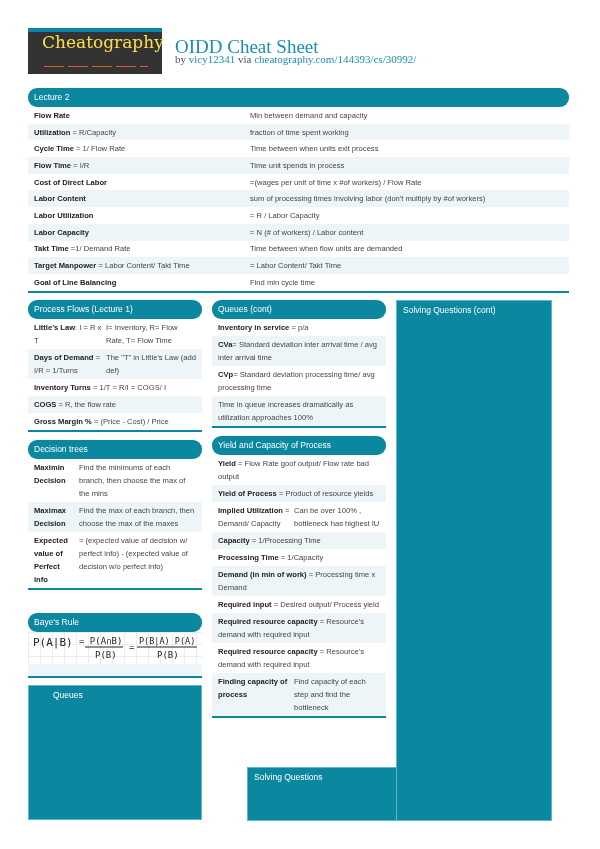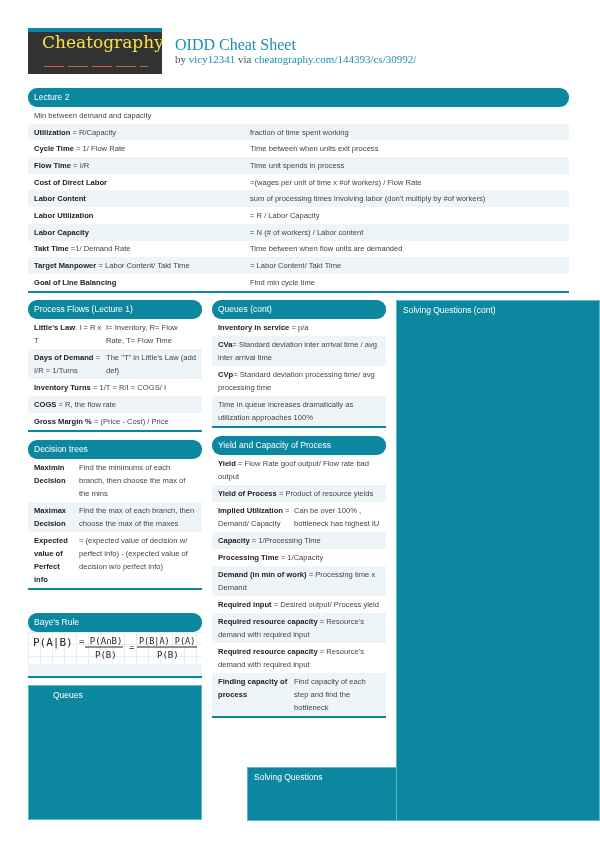--- a/index.html
+++ b/index.html
@@ -14,21 +14,21 @@
     position: absolute; left: 14px; top: 0;
     font-family: "DejaVu Serif", "Liberation Serif", serif;
     font-size: 17px; color: #fde047; letter-spacing: 0px;
   }
   .logo-underline {
     position: absolute; left: 16px; top: 34px; width: 104px; height: 1px;
     background: repeating-linear-gradient(90deg, #d9601b 0 20px, transparent 20px 24px);
   }
   .title {
     position: absolute; left: 175px; top: 36px;
-    font-family: "Liberation Serif", serif; font-size: 16px; color: #1a8fb0;
+    font-family: "Liberation Serif", serif; font-size: 19px; color: #1a8fb0;
   }
   .byline {
     position: absolute; left: 175px; top: 53px;
     font-family: "Liberation Serif", serif; font-size: 11px; color: #555;
   }
   .byline .lnk { color: #1a8fb0; }
 
   .section { position: absolute; border-bottom: 2px solid #0b87a0; }
   .sec-head {
     background: #0b87a0; color: #fff; font-size: 8.5px;
@@ -70,20 +70,21 @@
   <span>by</span>
   <span class="lnk">vicy12341</span>
   <span>via</span>
   <span class="lnk">cheatography.com/144393/cs/30992/</span>
 </div>
 
 <div class="section lec2" style="left:28px; top:88px; width:541px;">
   <div class="sec-head">Lecture 2</div>
   <div id="lec2-rows">
       <div class="row">
+        <div class="c1"><b>Flow Rate</b><span></span></div>
         <div class="c2"><span>Min between demand and capacity</span></div>
       </div>
       <div class="row">
         <div class="c1"><b>Utilization</b><span> = R/Capacity</span></div>
         <div class="c2"><span>fraction of time spent working</span></div>
       </div>
       <div class="row">
         <div class="c1"><b>Cycle Time</b><span> = 1/ Flow Rate</span></div>
         <div class="c2"><span>Time between when units exit process</span></div>
       </div>
@@ -241,15 +242,15 @@
         <div class="c1"><b>Finding capacity of process</b></div>
         <div style="flex: 1 1 0%;"><span>Find capacity of each step and find the bottleneck</span></div>
       </div>
     </div>
 </div>
 
 <div class="fill" style="left:212px; top:767px; width:174px; height:54px;margin-left:35px;">
   <div class="sec-head">Solving Questions</div>
 </div>
 
-<div class="fill" style="left:396px; top:300px; width:204px; height:521px;">
+<div class="fill" style="left:396px; top:300px; width:156px; height:521px;">
   <div class="sec-head">Solving Questions (cont)</div>
 </div>
 
 </body></html>

